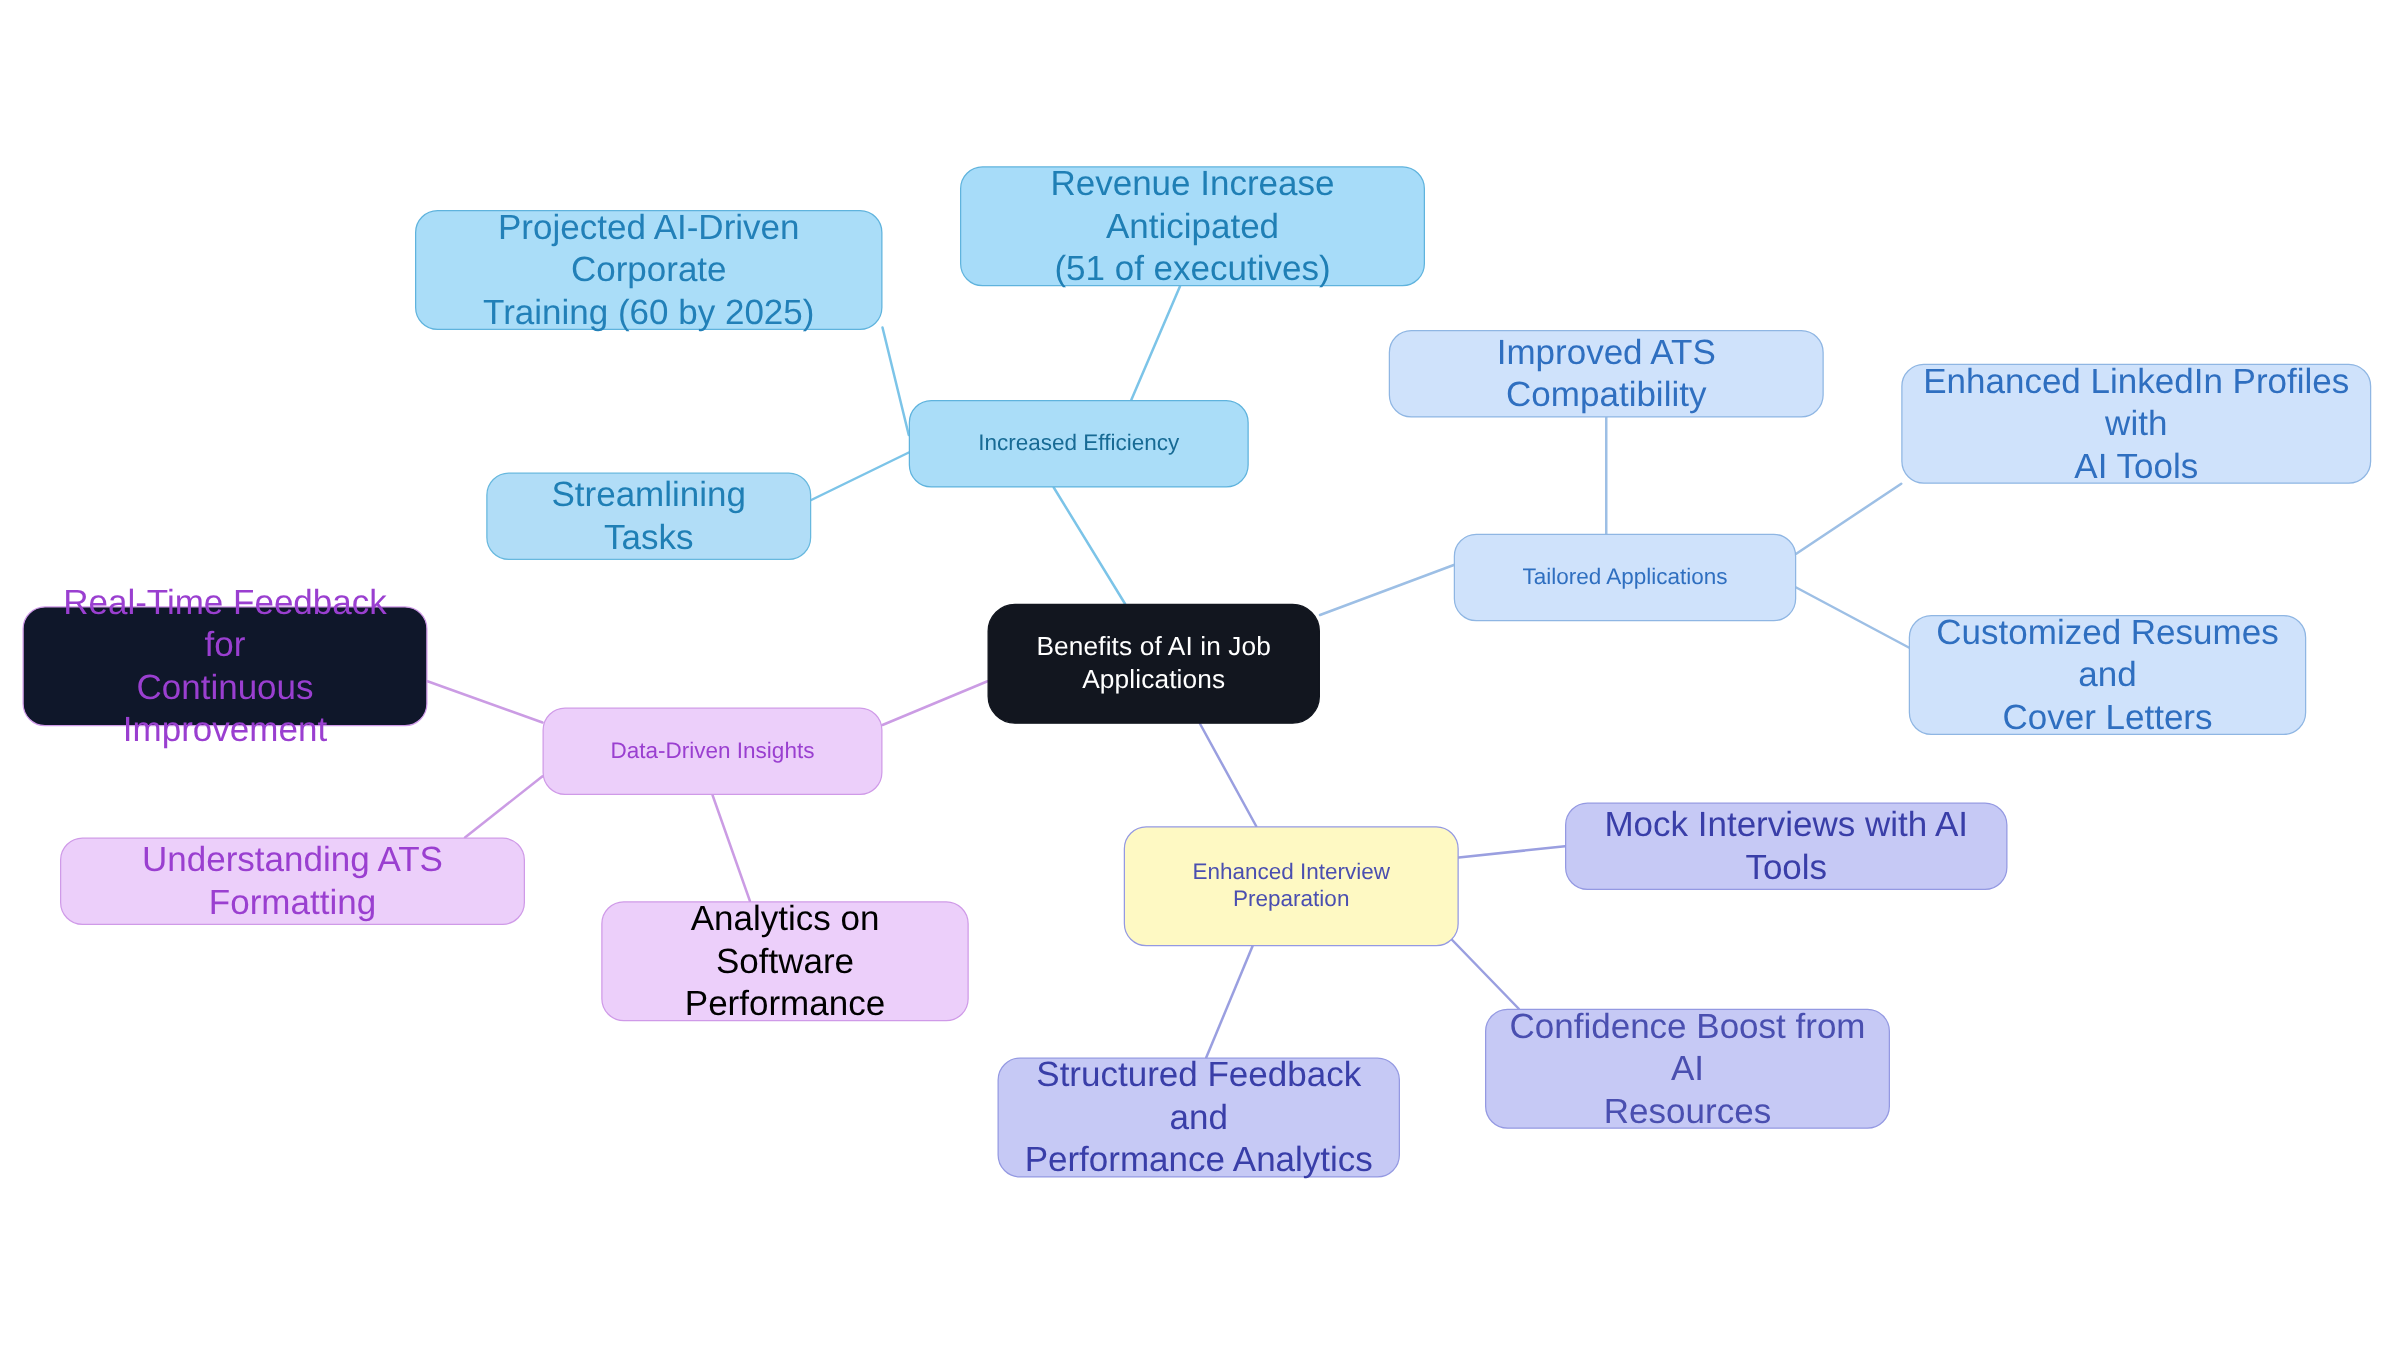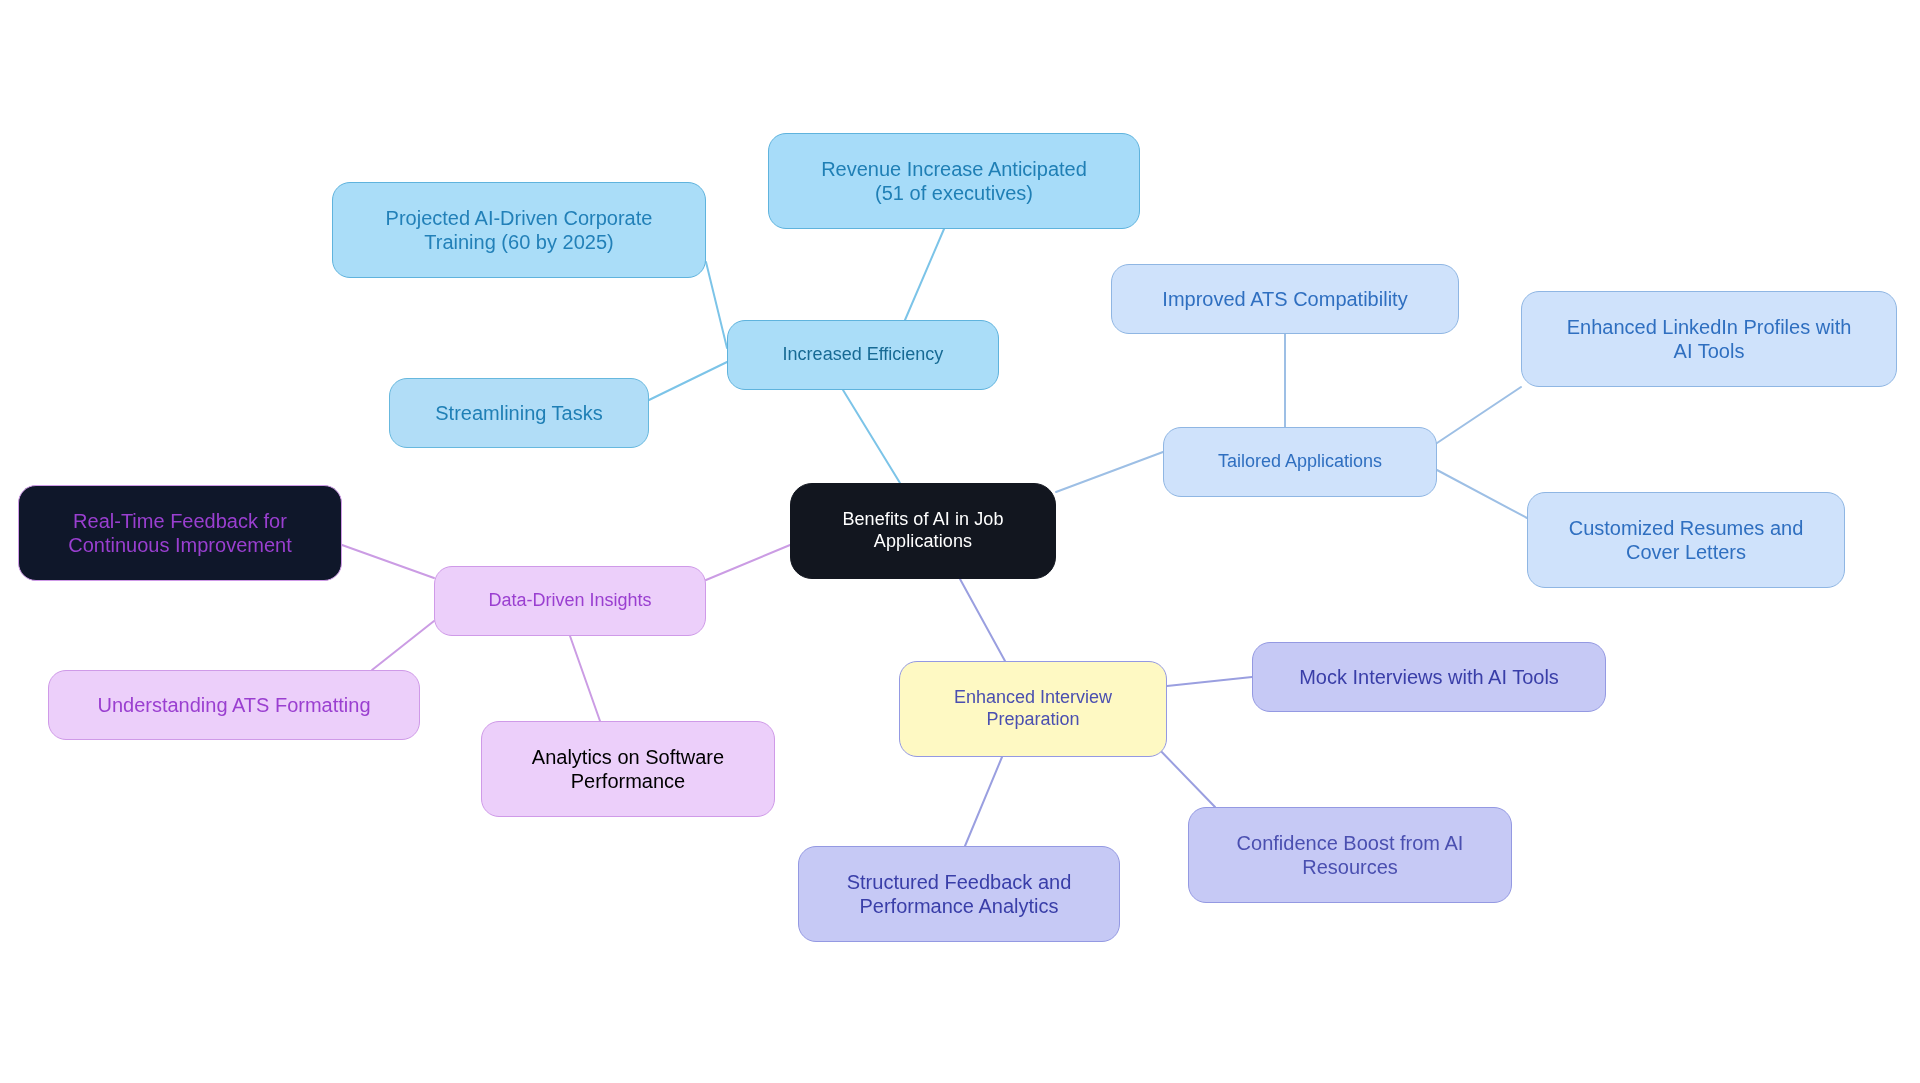--- a/index.html
+++ b/index.html
@@ -34,28 +34,28 @@
     border-radius: 18px;
     border-style: solid;
     border-width: 1.5px;
     line-height: 1.22;
     padding: 6px 14px;
     white-space: pre-line;
     z-index: 2;
   }
   .node.root {
     border-radius: 22px;
-    font-size: 18px;
+    font-size: 21px;
     letter-spacing: 0.1px;
   }
   .node.branch {
     font-size: 18px;
   }
   .node.leaf {
-    font-size: 20px;
+    font-size: 28px;
   }
 </style>
 </head>
 <body>
 
 <div id="canvas">
   <svg id="edges" viewBox="0 0 1920 1083">
       <line x1="900" y1="483" x2="843" y2="390" stroke="#7cc4e8" stroke-width="2" stroke-linecap="round"></line>
       <line x1="727" y1="348" x2="706" y2="262" stroke="#7cc4e8" stroke-width="2" stroke-linecap="round"></line>
       <line x1="905" y1="320" x2="944" y2="229" stroke="#7cc4e8" stroke-width="2" stroke-linecap="round"></line>
@@ -69,21 +69,21 @@
       <line x1="1155" y1="745" x2="1215" y2="807" stroke="#9a9fe0" stroke-width="2" stroke-linecap="round"></line>
       <line x1="1002" y1="757" x2="965" y2="846" stroke="#9a9fe0" stroke-width="2" stroke-linecap="round"></line>
       <line x1="790" y1="545" x2="706" y2="580" stroke="#cb9ce4" stroke-width="2" stroke-linecap="round"></line>
       <line x1="434" y1="578" x2="342" y2="545" stroke="#cb9ce4" stroke-width="2" stroke-linecap="round"></line>
       <line x1="434" y1="621" x2="372" y2="670" stroke="#cb9ce4" stroke-width="2" stroke-linecap="round"></line>
       <line x1="570" y1="636" x2="600" y2="721" stroke="#cb9ce4" stroke-width="2" stroke-linecap="round"></line>
     </svg>
   <div id="nodes">
       <div class="node root" style="left: 790px; top: 483px; width: 266px; height: 96px; background: rgb(18, 22, 31); border-color: rgb(18, 22, 31); color: rgb(255, 255, 255);"><span>Benefits of AI in Job Applications</span></div>
       <div class="node branch" style="left: 727px; top: 320px; width: 272px; height: 70px; background: rgb(170, 221, 248); border-color: rgb(95, 179, 221); color: rgb(23, 106, 148);"><span>Increased Efficiency</span></div>
-      <div class="node leaf" style="left: 332px; top: 182px; width: 374px; height: 96px; background: rgb(170, 221, 248); border-color: rgb(95, 179, 221); color: rgb(34, 128, 184);"><span>Projected AI-Driven Corporate
+      <div class="node leaf" style="left: 332px; top: 168px; width: 374px; height: 96px; background: rgb(170, 221, 248); border-color: rgb(95, 179, 221); color: rgb(34, 128, 184);"><span>Projected AI-Driven Corporate
 Training (60 by 2025)</span></div>
       <div class="node leaf" style="left: 768px; top: 133px; width: 372px; height: 96px; background: rgb(167, 220, 249); border-color: rgb(95, 179, 221); color: rgb(31, 127, 181);"><span>Revenue Increase Anticipated
 (51 of executives)</span></div>
       <div class="node leaf" style="left: 389px; top: 378px; width: 260px; height: 70px; background: rgb(177, 221, 247); border-color: rgb(103, 184, 222); color: rgb(31, 127, 181);"><span>Streamlining Tasks</span></div>
       <div class="node branch" style="left: 1163px; top: 427px; width: 274px; height: 70px; background: rgb(207, 226, 251); border-color: rgb(143, 182, 227); color: rgb(47, 111, 192);"><span>Tailored Applications</span></div>
       <div class="node leaf" style="left: 1111px; top: 264px; width: 348px; height: 70px; background: rgb(207, 226, 251); border-color: rgb(143, 182, 227); color: rgb(47, 111, 192);"><span>Improved ATS Compatibility</span></div>
       <div class="node leaf" style="left: 1521px; top: 291px; width: 376px; height: 96px; background: rgb(207, 226, 251); border-color: rgb(143, 182, 227); color: rgb(47, 111, 192);"><span>Enhanced LinkedIn Profiles with
 AI Tools</span></div>
       <div class="node leaf" style="left: 1527px; top: 492px; width: 318px; height: 96px; background: rgb(207, 226, 251); border-color: rgb(143, 182, 227); color: rgb(47, 111, 192);"><span>Customized Resumes and
 Cover Letters</span></div>

